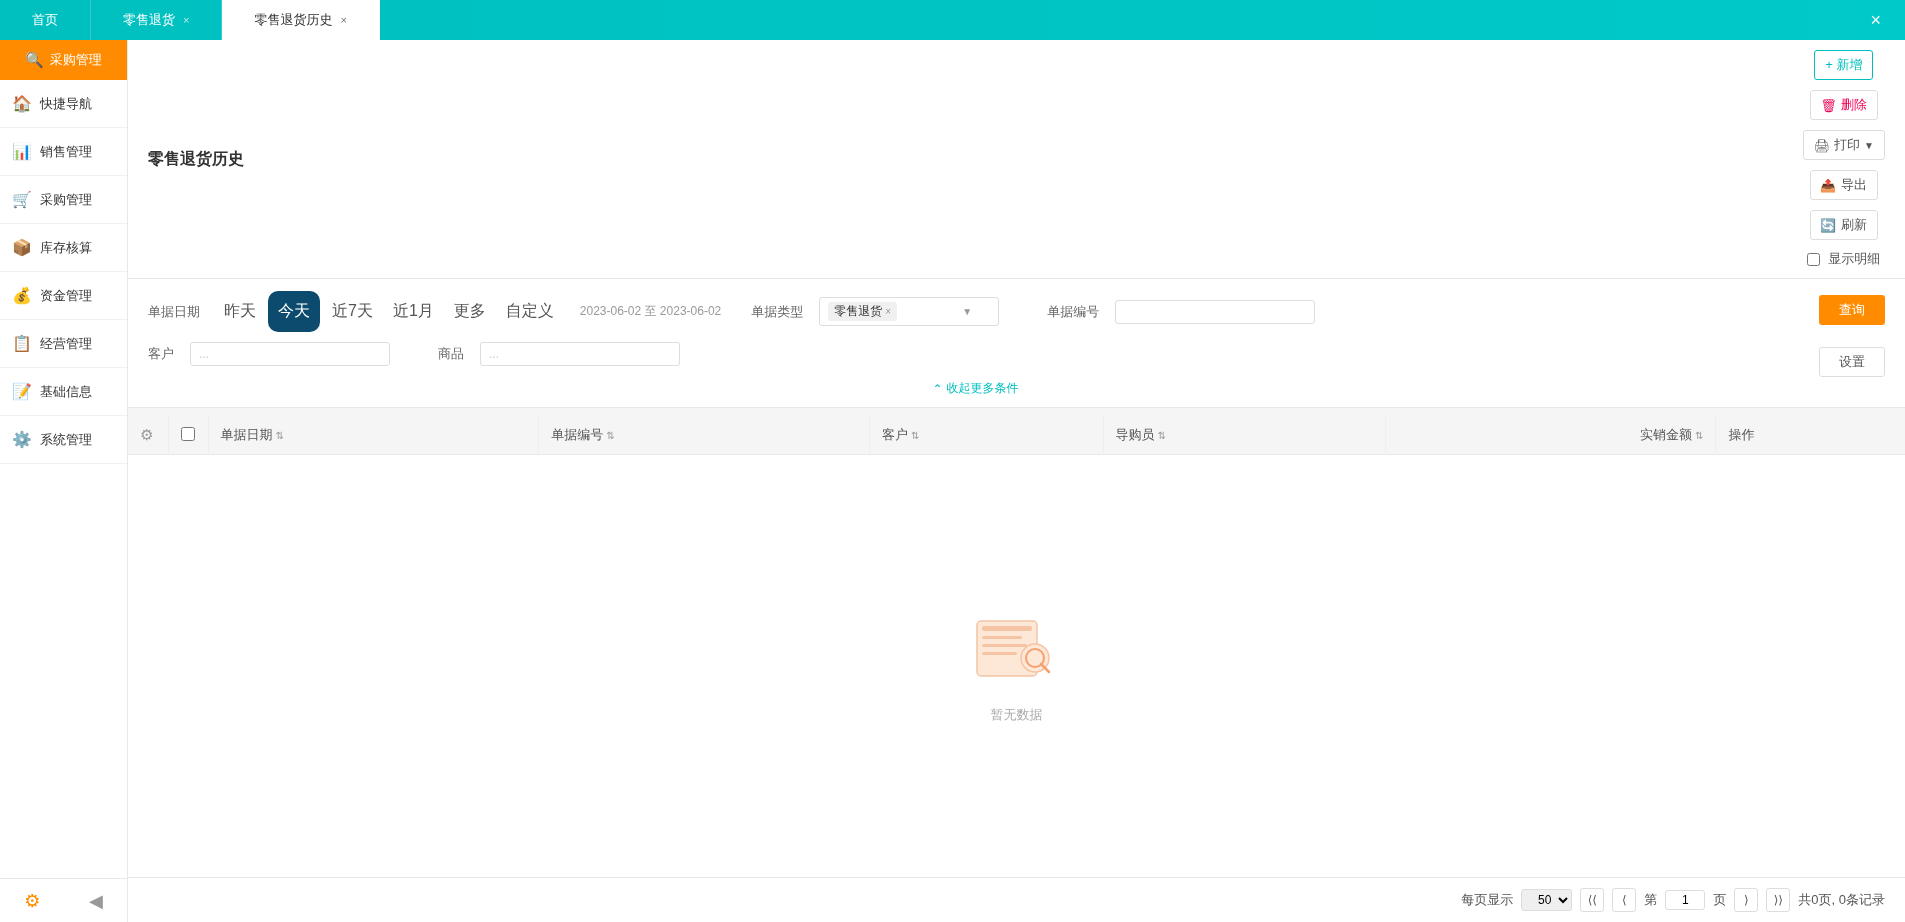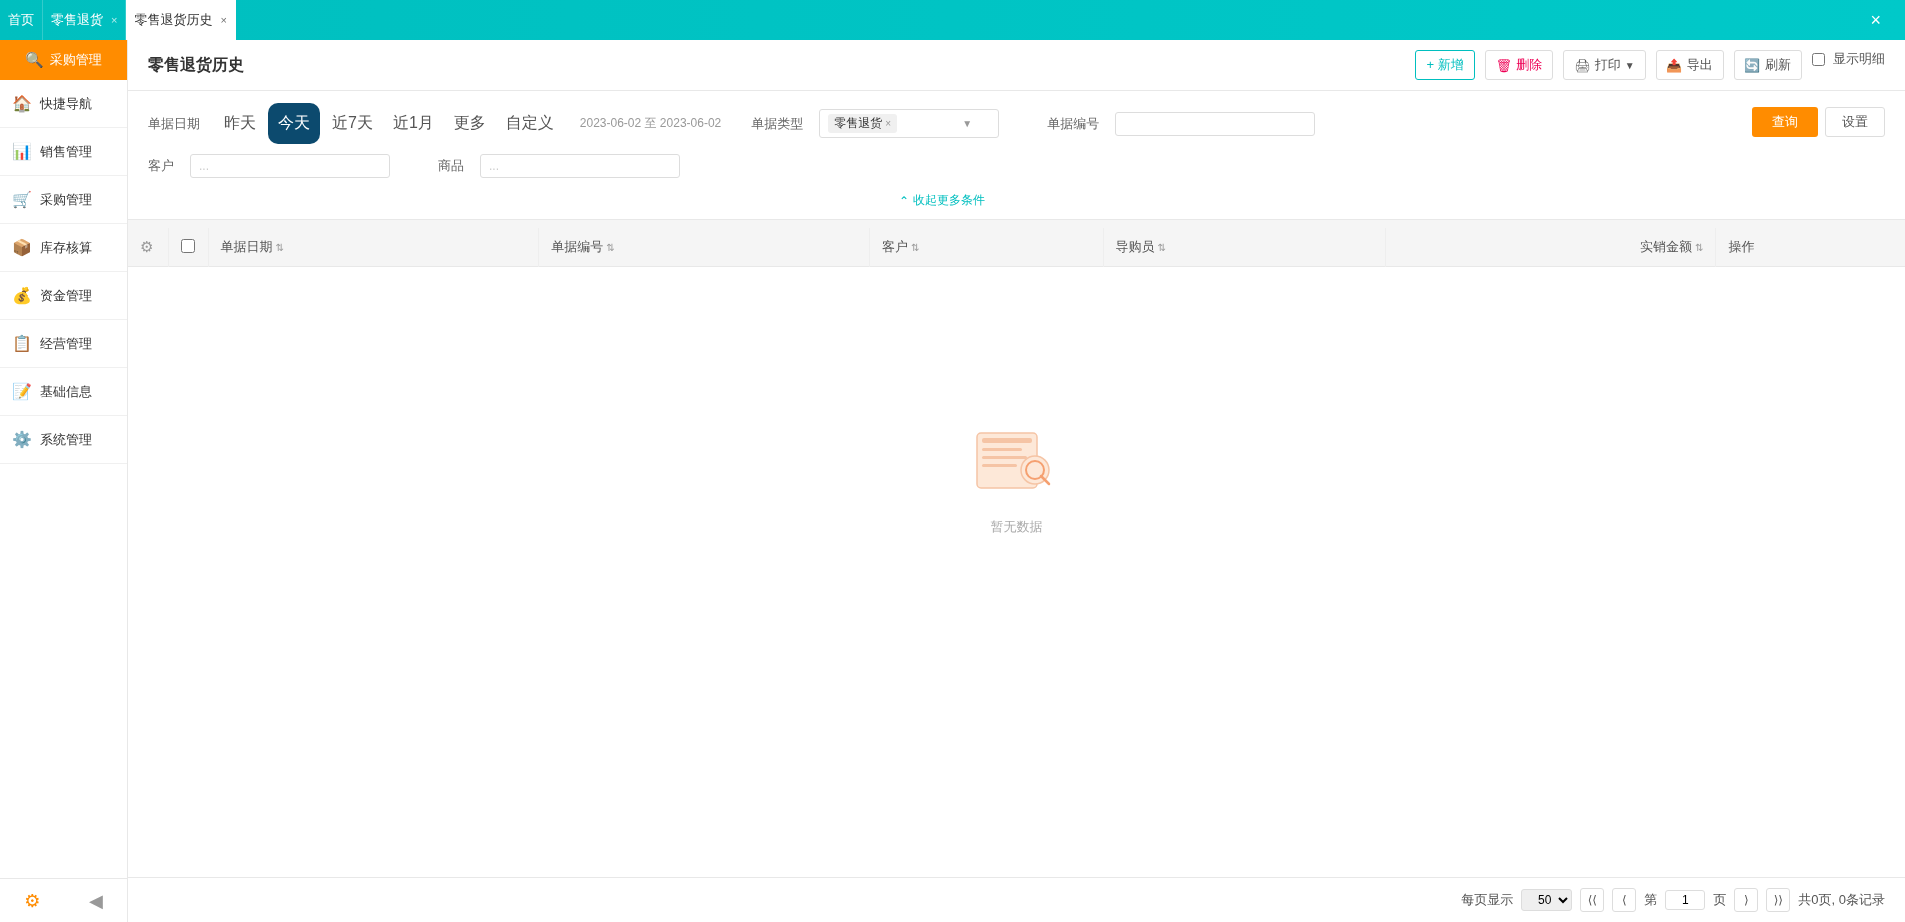--- a/index.html
+++ b/index.html
@@ -15,21 +15,21 @@
     }
     .topbar-tabs {
       display: flex;
       align-items: stretch;
       height: 100%;
       flex: 1;
     }
     .tab {
       display: flex;
       align-items: center;
-      padding: 0 8px;
+      padding: 0 32px;
       font-size: 13px;
       color: #fff;
       cursor: pointer;
       gap: 6px;
       border-right: 1px solid rgba(255,255,255,0.2);
       height: 100%;
       text-align: center;
     }
     .tab.active {
       background: #fff;
@@ -142,22 +142,23 @@
       border-bottom: 1px solid #e8e8e8;
       flex-shrink: 0;
     }
     .page-title {
       font-size: 16px;
       font-weight: bold;
       color: #333;
     }
     .toolbar {
       display: flex;
-      align-items: flex-start;
+      align-items: center;
       gap: 10px;
+      flex-direction: column;
     }
     .toolbar-btn {
       display: flex;
       align-items: center;
       gap: 4px;
       padding: 5px 10px;
       font-size: 13px;
       color: #555;
       cursor: pointer;
       border: 1px solid #ddd;
@@ -384,22 +385,22 @@
     .filter-section {
       display: flex;
       align-items: flex-start;
       gap: 0;
     }
     .filter-fields {
       flex: 1;
     }
     .filter-actions {
       display: flex;
-      flex-direction: row;
-      gap: 7px;
+      flex-direction: column;
+      gap: 22px;
       padding-left: 16px;
       padding-top: 4px;
     }
   </style>
 </head>
 <body>
 
 <div class="topbar">
   <div class="topbar-tabs">
     <div class="tab">

